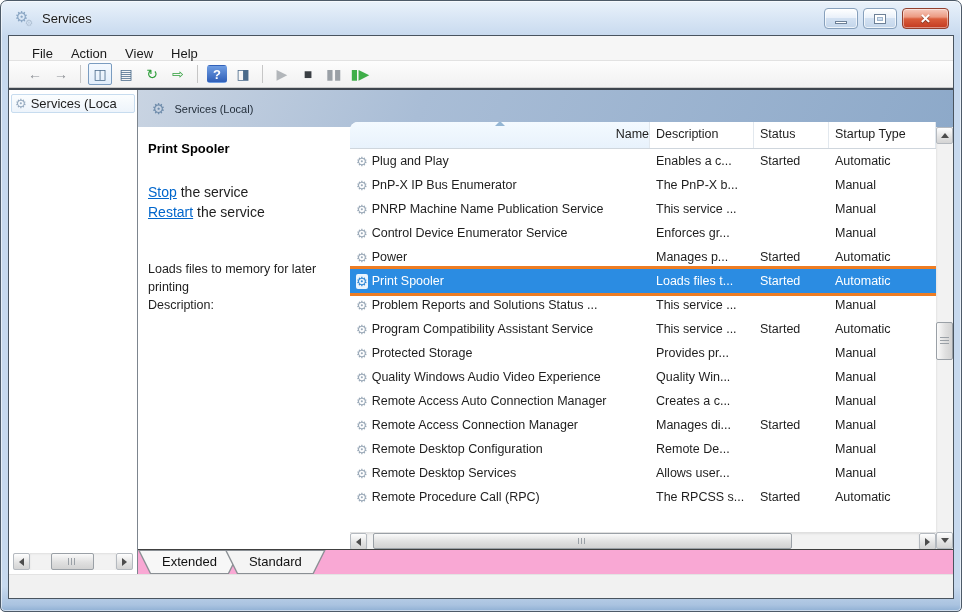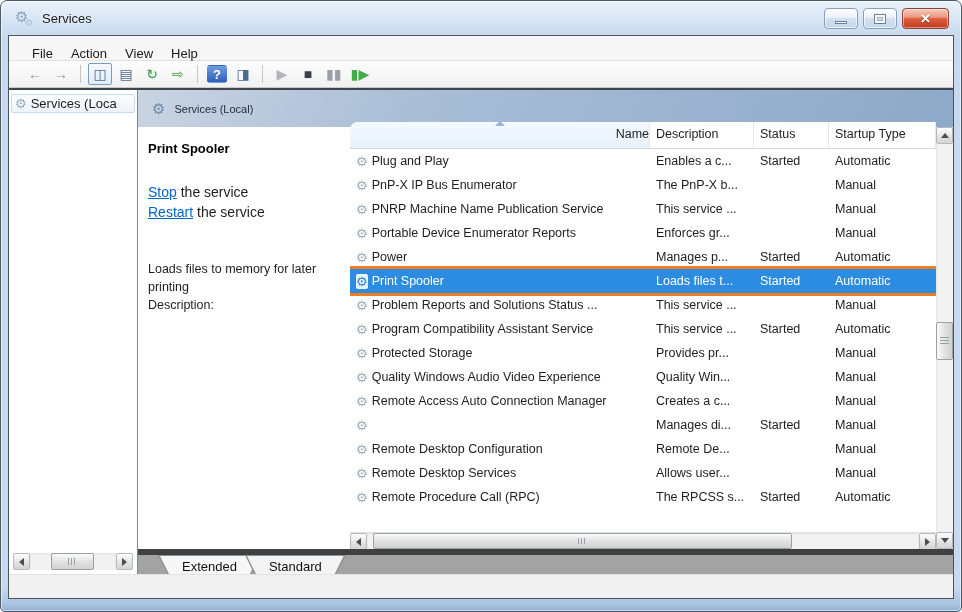--- a/index.html
+++ b/index.html
@@ -109,21 +109,21 @@
   .list-hscroll { flex:none; border-top:1px solid #e0e0e0; }
 
   
   .vscroll { width:17px; flex:none; background:#f2f2f2; display:flex; flex-direction:column; box-shadow:inset 1px 0 2px rgba(0,0,0,.06); }
   .vscroll .track { flex:1; position:relative; }
   .vthumb { position:absolute; left:0; right:0; top:46%; height:38px; background:linear-gradient(90deg,#fafafa,#e0e0e0 55%,#d2d2d2); border:1px solid #9aa0a6; border-radius:2px; }
   .vthumb::after { content:""; position:absolute; top:50%; left:3px; right:3px; height:8px; transform:translateY(-50%);
                    background:repeating-linear-gradient(#9aa0a6 0 1px,transparent 1px 3px); }
 
   
-  .tabs-row { height:25px; flex:none; border-top:6px solid #404040; background:#a3a3a3; display:flex; padding-left:20px; }
+  .tabs-row { height:25px; flex:none; border-top:1px solid #404040; background:#f9a8d4; display:flex; padding-left:0; }
   .tab { position:relative; height:24px; padding:0 24px; margin-right:-16px; }
   .tab .shape { position:absolute; inset:0; background:#8a8f94; clip-path:polygon(0 0,100% 0,calc(100% - 12px) 100%,12px 100%); }
   .tab .shape::after { content:""; position:absolute; inset:1px 1px 1px 1px; background:#f4f4f4; clip-path:polygon(1px 0,calc(100% - 1px) 0,calc(100% - 12px) 100%,12px 100%); }
   .tab.active .shape::after { background:#f7f7f7; }
   .tab .lbl { position:relative; z-index:1; line-height:23px; font-size:13px; color:#111; }
 
   
   .statusbar { height:24px; flex:none; background:#f1f1f1; border-top:1px solid #e3e3e3; }
 </style>
 </head>
@@ -255,21 +255,21 @@
                     <span class="nm">PNRP Machine Name Publication Service</span>
                   </span>
     <span class="cell desc">This service ...</span>
     <span class="cell status"></span>
     <span class="cell stype">Manual</span>
   </div>
 
   <div class="row">
     <span class="cell name">
                     <span class="gear">⚙</span>
-                    <span class="nm">Portable Device Enumerator Reports</span>
+                    <span class="nm">Control Device Enumerator Service</span>
                   </span>
     <span class="cell desc">Enforces gr...</span>
     <span class="cell status"></span>
     <span class="cell stype">Manual</span>
   </div>
 
   <div class="row">
     <span class="cell name">
                     <span class="gear">⚙</span>
                     <span class="nm">Power</span>
@@ -335,20 +335,21 @@
                     <span class="nm">Remote Access Auto Connection Manager</span>
                   </span>
     <span class="cell desc">Creates a c...</span>
     <span class="cell status"></span>
     <span class="cell stype">Manual</span>
   </div>
 
   <div class="row">
     <span class="cell name">
                     <span class="gear">⚙</span>
+                    <span class="nm">Remote Access Connection Manager</span>
                   </span>
     <span class="cell desc">Manages di...</span>
     <span class="cell status">Started</span>
     <span class="cell stype">Manual</span>
   </div>
 
   <div class="row">
     <span class="cell name">
                     <span class="gear">⚙</span>
                     <span class="nm">Remote Desktop Configuration</span>

